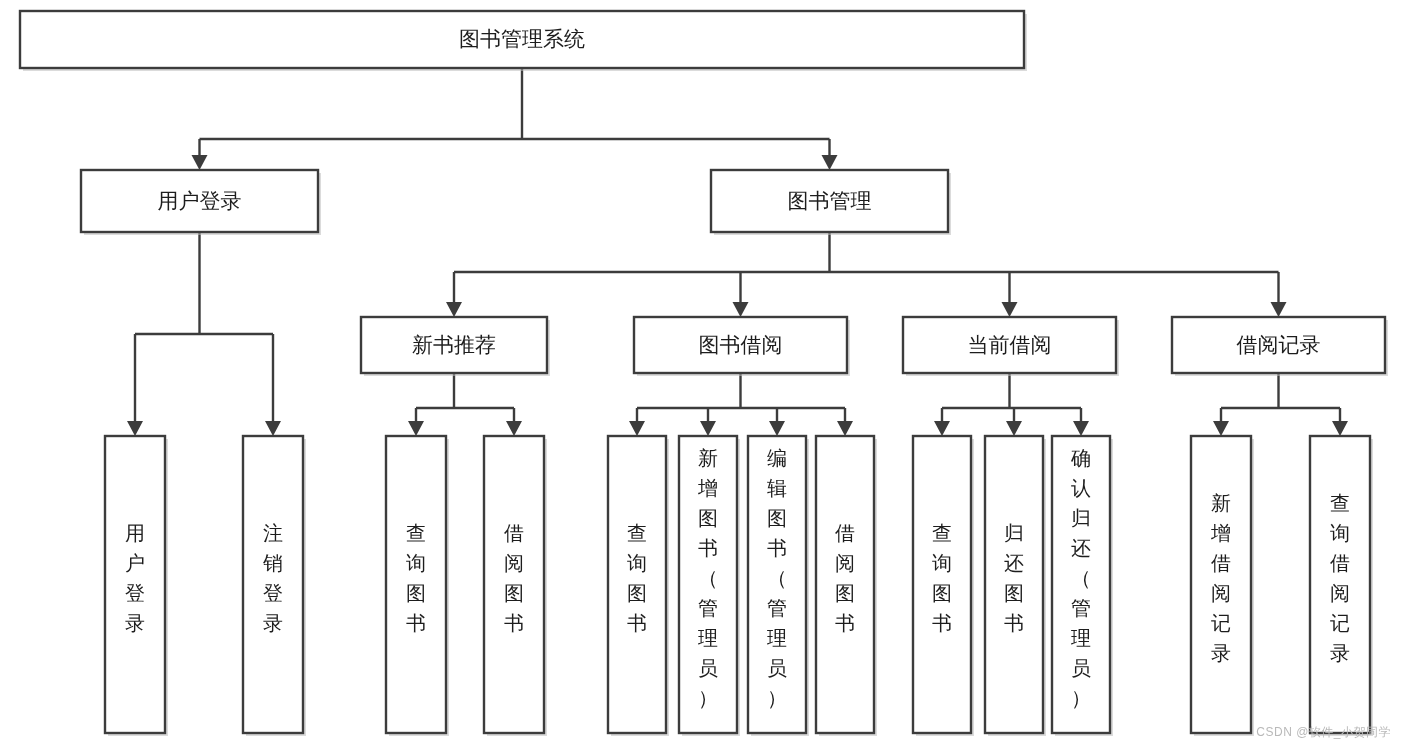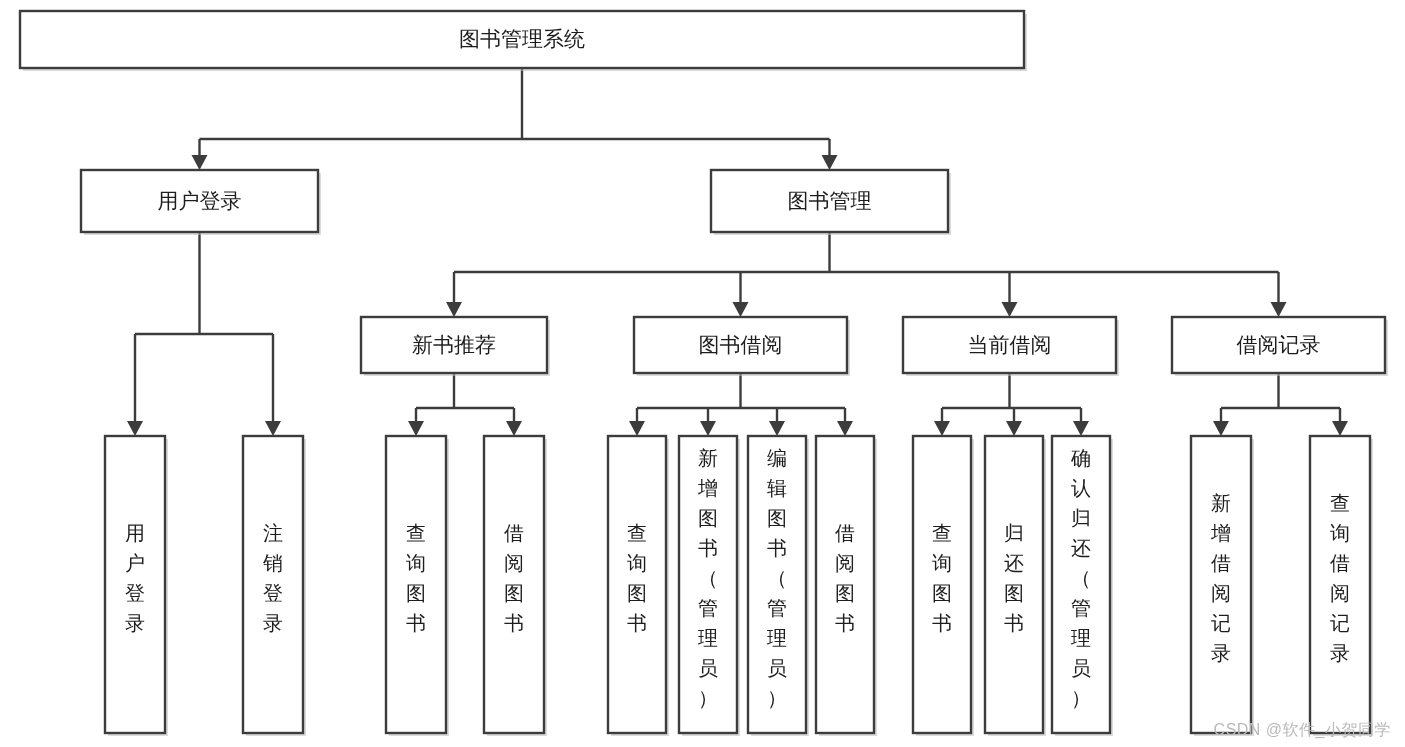--- a/index.html
+++ b/index.html
@@ -53,21 +53,21 @@
     font-family: "Liberation Sans", "DejaVu Sans", sans-serif;
     fill: #1d1d1d;
     font-size: 20px;
     text-anchor: middle;
   }
   .watermark {
     position: absolute;
     right: 14px;
     bottom: 6px;
     font-family: "Liberation Sans", "DejaVu Sans", sans-serif;
-    font-size: 16px;
+    font-size: 12px;
     color: #b9b9b9;
     white-space: nowrap;
     letter-spacing: 0.5px;
     user-select: none;
   }
 </style>
 </head>
 <body>
 
 <div id="diagram-root">

